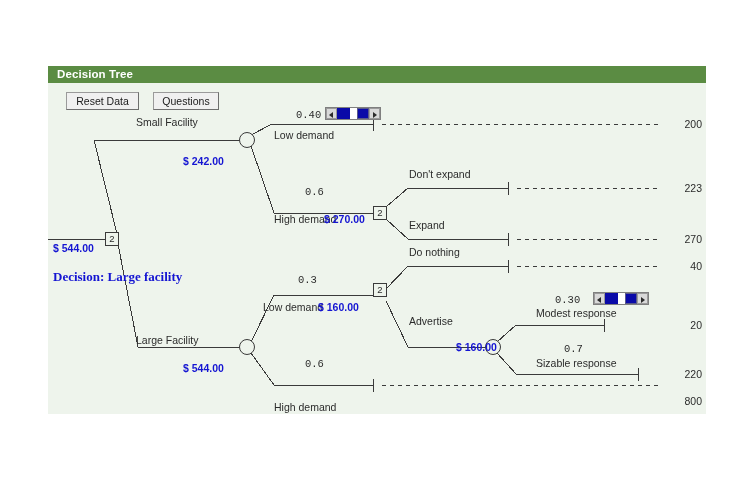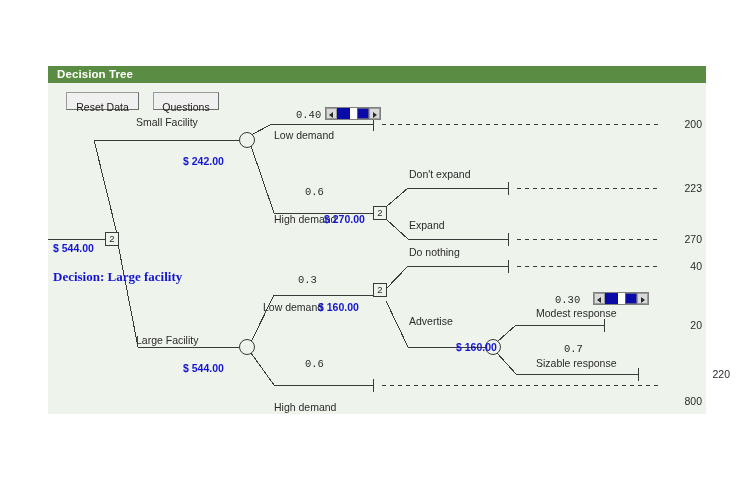--- a/index.html
+++ b/index.html
@@ -45,21 +45,21 @@
     background: #f0f0f0;
     border: 1px solid #9a9a9a;
     border-right-color: #6e6e6e;
     border-bottom-color: #6e6e6e;
     font-family: "Liberation Sans", sans-serif;
     font-size: 10.5px;
     color: #1a1a1a;
     text-align: center;
     line-height: 17px;
     height: 18px;
-    padding: 6px;
+    padding: 0;
     box-sizing: border-box;
     cursor: pointer;
   }
   #btn-reset { left: 18px; top: 26px; width: 73px; }
   #btn-questions { left: 105px; top: 26px; width: 66px; }
 
   
   #tree-svg {
     position: absolute;
     left: 0; top: 0;
@@ -311,17 +311,17 @@
     <span class="lbl" style="left:488px; top:291px;">Sizable response</span>
 
     <span class="prob" style="left:257px; top:292px;">0.6</span>
     <span class="lbl" style="left:226px; top:335px;">High demand</span>
 
     <span class="payoff" style="left:620px; top:52px;">200</span>
     <span class="payoff" style="left:620px; top:116px;">223</span>
     <span class="payoff" style="left:620px; top:167px;">270</span>
     <span class="payoff" style="left:620px; top:194px;">40</span>
     <span class="payoff" style="left:620px; top:253px;">20</span>
-    <span class="payoff" style="left:648px; top:302px;">220</span>
+    <span class="payoff" style="left:620px; top:302px;">220</span>
     <span class="payoff" style="left:620px; top:329px;">800</span>
 
   </div>
 </div>
 
 </body></html>

